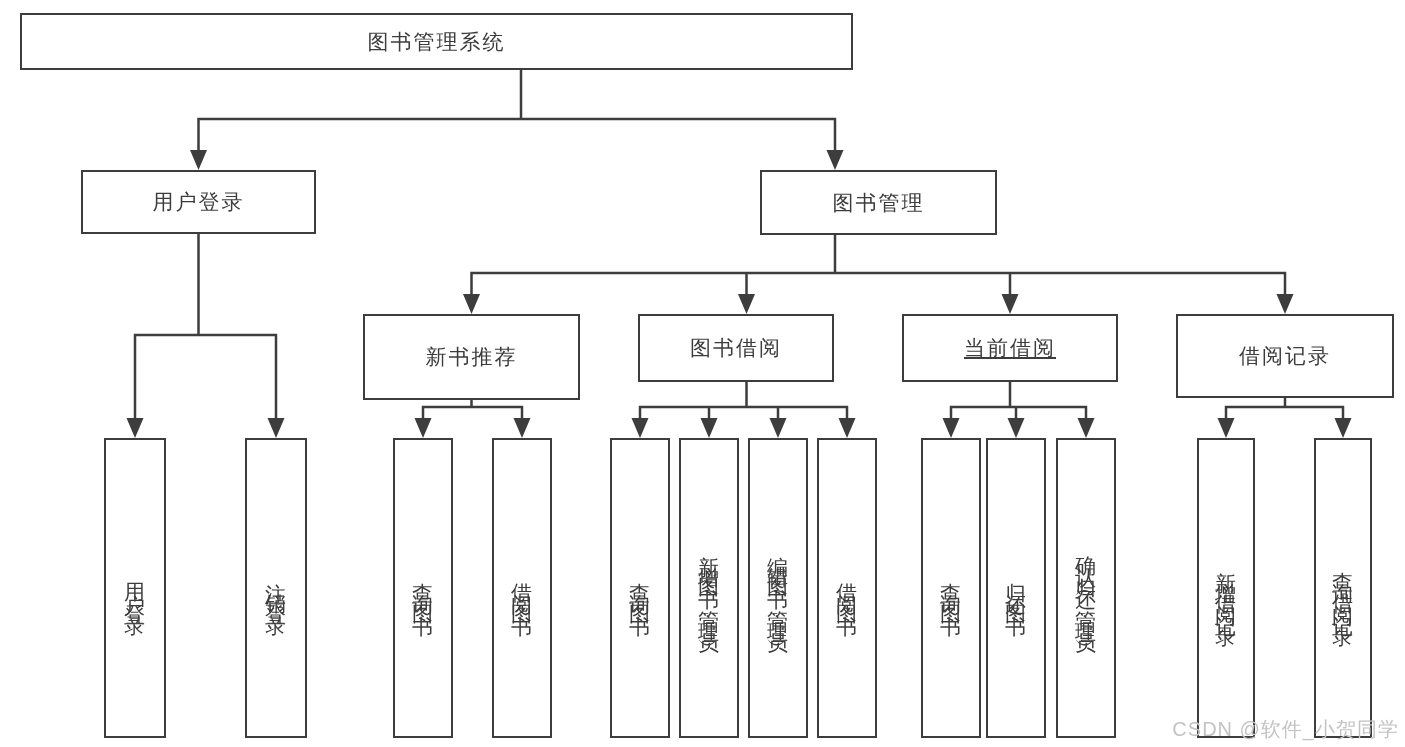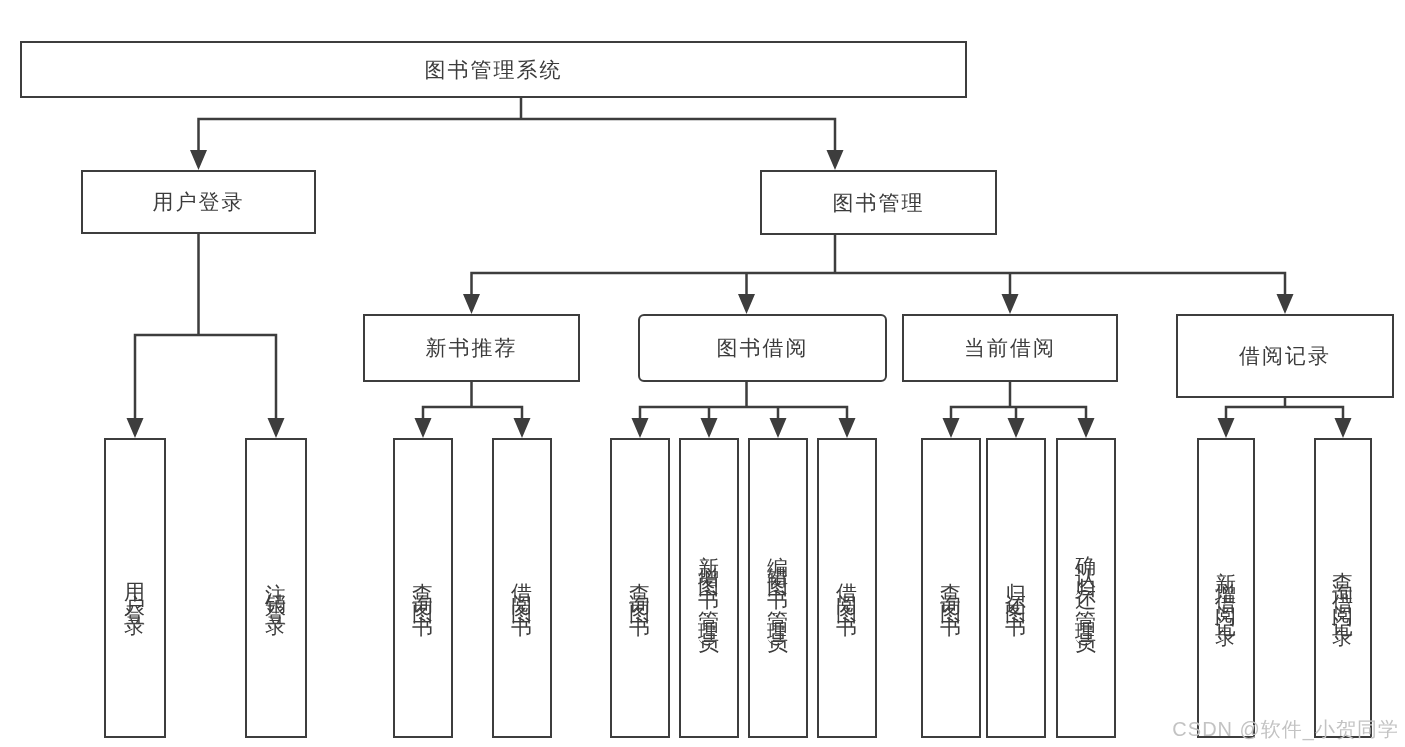--- a/index.html
+++ b/index.html
@@ -110,38 +110,38 @@
       M709 438 L700.5 418 L717.5 418 Z
       M778 438 L769.5 418 L786.5 418 Z
       M847 438 L838.5 418 L855.5 418 Z
       M951 438 L942.5 418 L959.5 418 Z
       M1016 438 L1007.5 418 L1024.5 418 Z
       M1086 438 L1077.5 418 L1094.5 418 Z
       M1226 438 L1217.5 418 L1234.5 418 Z
       M1343 438 L1334.5 418 L1351.5 418 Z"></path>
   </svg>
 
-  <div class="hbox" style="left:20px; top:13px; width:947px; height:57px;margin-top:28px;">
+  <div class="hbox" style="left:20px; top:13px; width:833px; height:57px;">
     <span>图书管理系统</span>
   </div>
 
   <div class="hbox" style="left:81px; top:170px; width:235px; height:64px;">
     <span>用户登录</span>
   </div>
   <div class="hbox" style="left:716px; top:170px; width:237px; height:65px;margin-left:44px;">
     <span>图书管理</span>
   </div>
 
-  <div class="hbox" style="left:363px; top:314px; width:217px; height:68px;">
+  <div class="hbox" style="left:363px; top:314px; width:217px; height:86px;">
     <span>新书推荐</span>
   </div>
-  <div class="hbox" style="left:638px; top:314px; width:249px; height:68px;border-radius:6px;">
+  <div class="hbox" style="left:638px; top:314px; width:196px; height:68px;">
     <span>图书借阅</span>
   </div>
-  <div class="hbox" style="left:902px; top:314px; width:216px; height:68px;">
+  <div class="hbox" style="left:902px; top:314px; width:216px; height:68px;text-decoration:underline;">
     <span>当前借阅</span>
   </div>
   <div class="hbox" style="left:1176px; top:314px; width:218px; height:84px;">
     <span>借阅记录</span>
   </div>
 
   <div class="vbox" style="left:104px; top:438px; width:62px; height:300px;">
     <span>用户登录</span>
   </div>
   <div class="vbox" style="left:245px; top:438px; width:62px; height:300px;">

